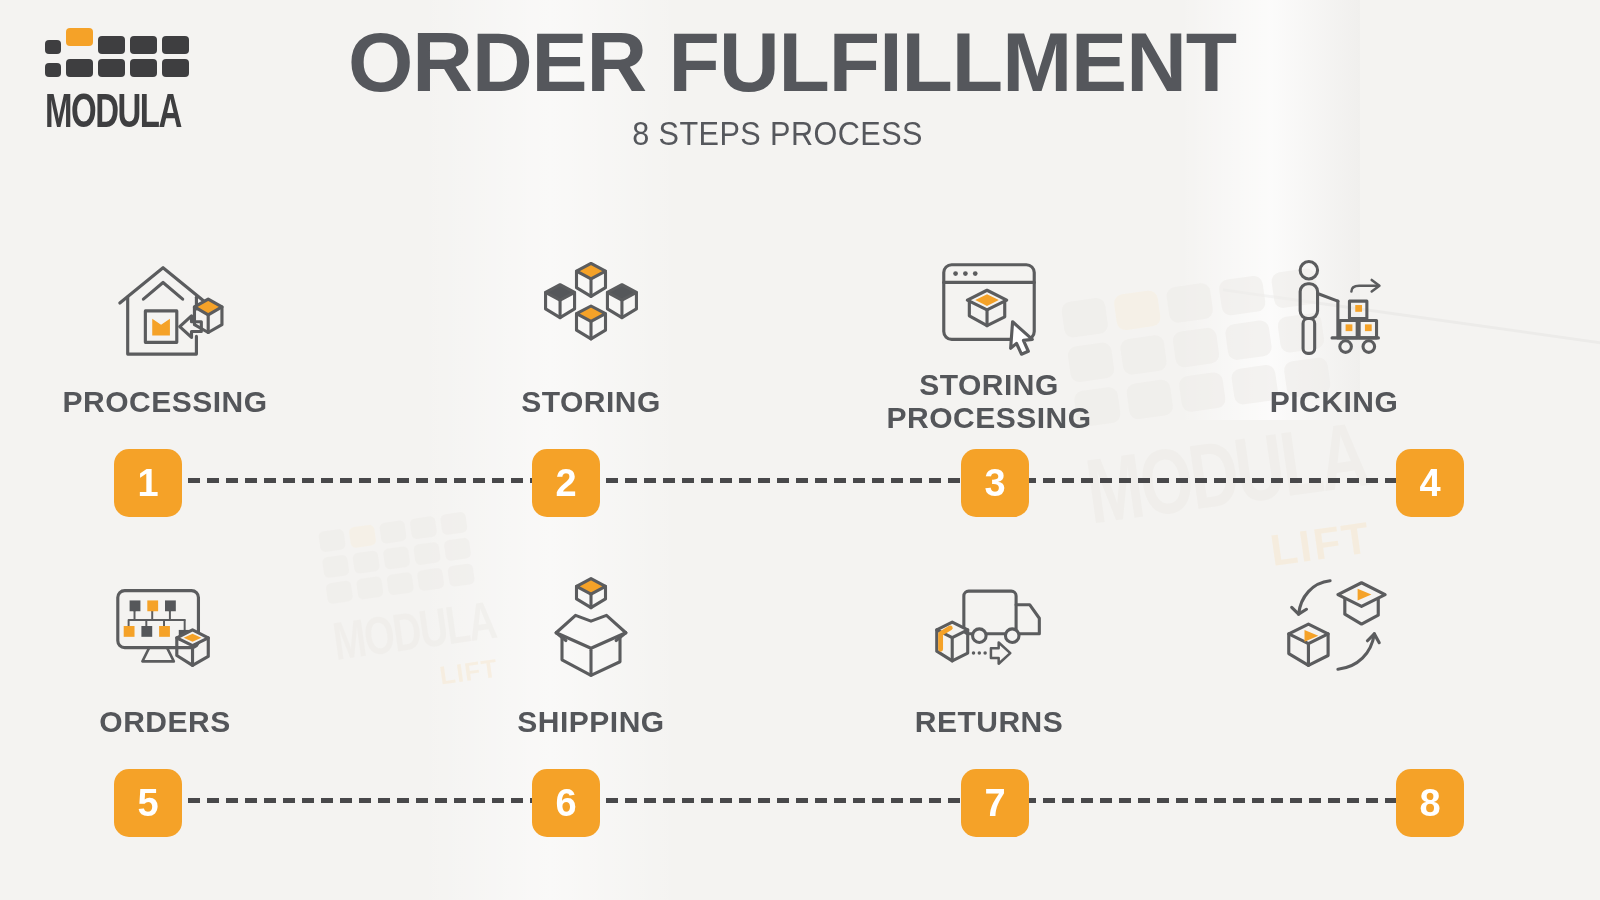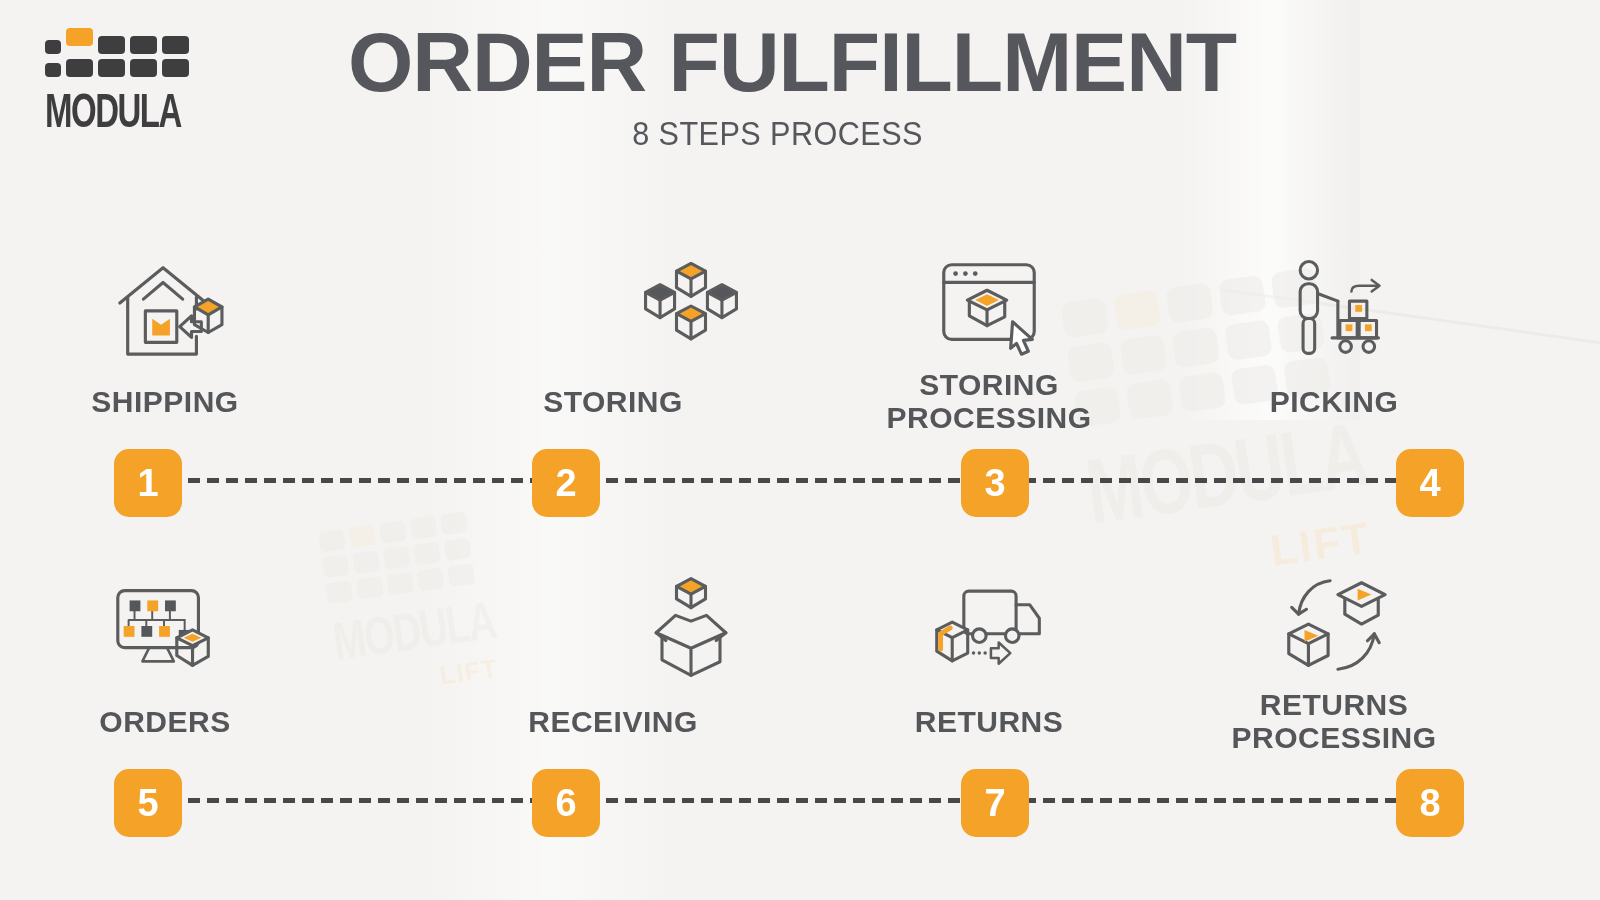--- a/index.html
+++ b/index.html
@@ -68,21 +68,21 @@
     display: inline-block; transform: scaleX(0.9);
   }
 
   
   .step {
     position: absolute; width: 340px; display: flex; flex-direction: column; align-items: center;
   }
   .row1 { top: 250px; }
   .row2 { top: 570px; }
   .col1 { left: -5px; }
-  .col2 { left: 409px; align-items: flex-end; }
+  .col2 { left: 421px; }
   .col3 { left: 819px; }
   .col4 { left: 1164px; }
 
   .icon-box { height: 112px; display: flex; align-items: center; justify-content: center; }
   .step-label {
     width: 272px; height: 78px; display: flex; align-items: center; justify-content: center;
     text-align: center; font-size: 30px; font-weight: bold; color: #54565a;
     letter-spacing: 0.5px; line-height: 1.1;
   }
 
@@ -191,21 +191,21 @@
         <path d="M22,46 V104 H92 V86"></path>
         <path d="M92,46 V58"></path>
         <rect x="40" y="60" width="32" height="32"></rect>
         <path d="M47,68 l9,6 9,-6 v17 h-18 z" fill="#f5a228" stroke="none"></path>
         <polygon points="75,76 87,65 87,71 97,71 97,81 87,81 87,87"></polygon>
         <polygon points="104,48 118,56 104,64 90,56" fill="#f5a228"></polygon>
         <path d="M90,56 V74 L104,82 L118,74 V56"></path>
         <path d="M104,64 V82"></path>
       </svg>
     </div>
-    <div class="step-label">SHIPPING</div>
+    <div class="step-label">PROCESSING</div>
   </div>
 
   <div class="step row1 col2">
     <div class="icon-box">
       <svg class="step-icon" width="116" height="106" viewBox="0 0 120 100" fill="none" stroke="#5b5c5e" stroke-width="3.2" stroke-linecap="round" stroke-linejoin="round">
         <polygon points="60,6 75,14 60,22 45,14" fill="#f5a228"></polygon>
         <path d="M45,14 v17 L60,40 L75,31 v-17"></path>
           <path d="M60,22 V40"></path>
         <polygon points="28,28 43,36 28,44 13,36" fill="#55575a"></polygon>
         <path d="M13,36 v17 L28,62 L43,53 v-17"></path>
@@ -307,21 +307,21 @@
         <path d="M45,16 v13 L60,38 L75,29 v-13"></path>
           <path d="M60,24 V38"></path>
         <path d="M24,64 L44,46 L60,52 L76,46 L96,64"></path>
         <path d="M24,64 L60,80 L96,64"></path>
         <path d="M24,64 L34,72"></path>
           <path d="M96,64 L86,72"></path>
         <path d="M30,68 V92 L60,108 L90,94 V68"></path>
         <path d="M60,82 V108"></path>
       </svg>
     </div>
-    <div class="step-label">RECEIVING</div>
+    <div class="step-label">SHIPPING</div>
   </div>
 
   <div class="step row2 col3">
     <div class="icon-box">
       <svg class="step-icon" width="120" height="108" viewBox="0 0 124 104" fill="none" stroke="#5b5c5e" stroke-width="3.2" stroke-linecap="round" stroke-linejoin="round">
         <rect x="36" y="16" width="54" height="44" rx="5"></rect>
         <path d="M90,30 h14 l10,14 v16 h-24"></path>
         <circle cx="52" cy="62" r="7" fill="#f4f3f1"></circle>
         <circle cx="86" cy="62" r="7" fill="#f4f3f1"></circle>
         <polygon points="24,48 40,56 24,64 8,56" fill="#f4f3f1"></polygon>
@@ -346,21 +346,20 @@
         <polygon points="34,54 54,64 34,74 14,64" fill="#f4f3f1"></polygon>
         <path d="M14,64 V84 L34,96 L54,86 V64"></path>
         <path d="M34,74 V96"></path>
         <polygon points="30,60 44,66 30,72" fill="#f5a228" stroke="none"></polygon>
         <path d="M56,10 C38,12 26,26 24,44"></path>
         <path d="M24,44 l-7,-7 M24,44 l8,-5"></path>
         <path d="M64,100 C84,98 98,84 101,64"></path>
         <path d="M101,64 l-7,7 M101,64 l5,9"></path>
       </svg>
     </div>
-    <div class="step-label">RETURNS PROCESSING</div>
   </div>
 
   <div class="dash-line dash-r2"></div>
   <div class="badge badge-r2 badge-c1">5</div>
   <div class="badge badge-r2 badge-c2">6</div>
   <div class="badge badge-r2 badge-c3">7</div>
   <div class="badge badge-r2 badge-c4">8</div>
 
 </div>
 

